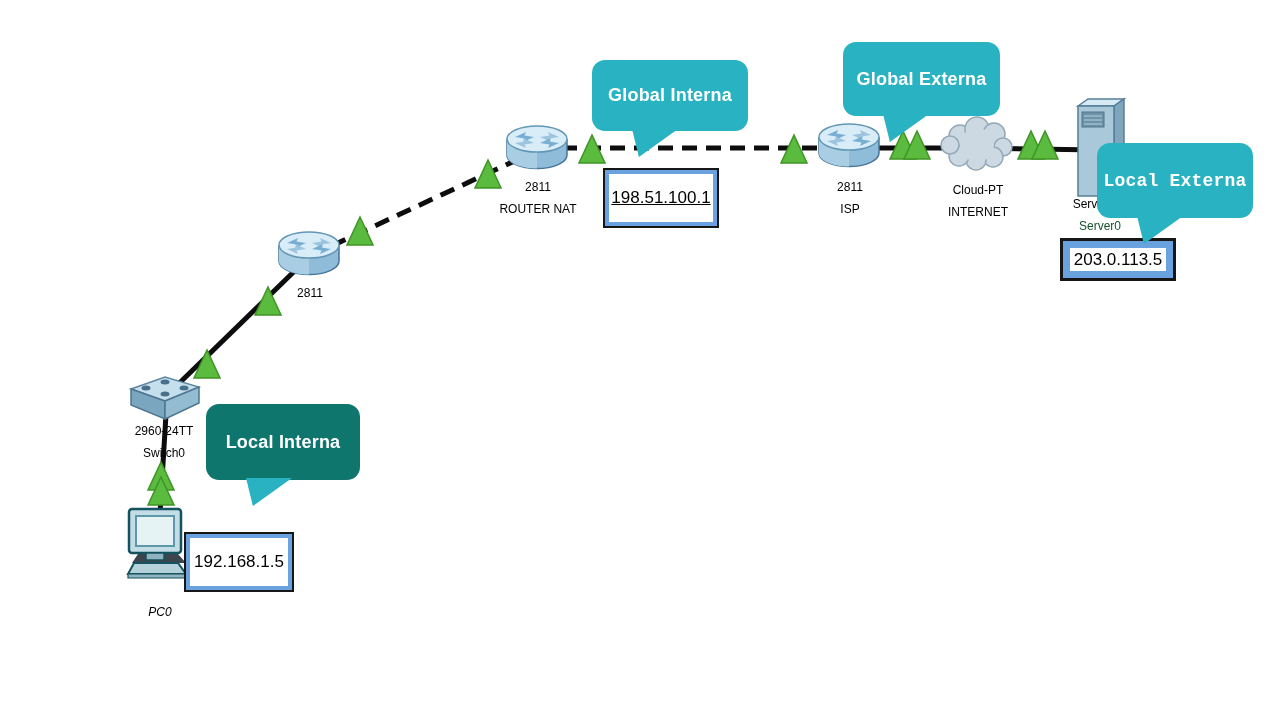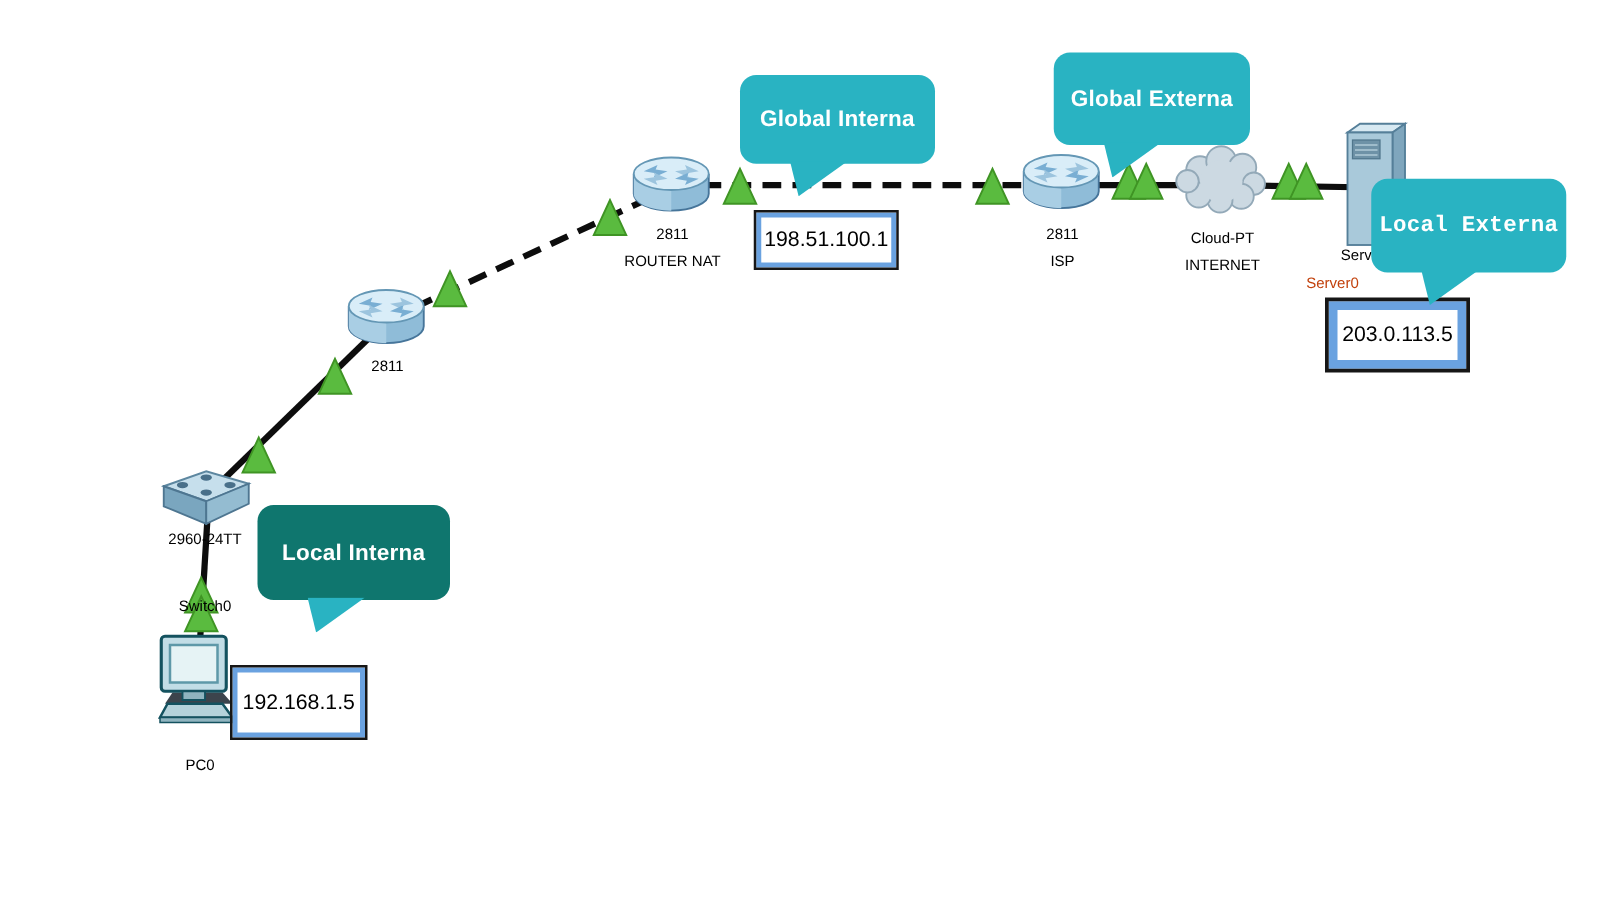--- a/index.html
+++ b/index.html
@@ -55,34 +55,34 @@
       <polygon points="1045,131 1032,159 1058,159" fill="#5abb3f" stroke="#3f9424" stroke-width="1.5"></polygon>
     </svg>
     <div class="device" style="left: 122px; top: 506px;"><svg width="74" height="80" viewBox="0 0 74 80">
   <path d="M16 48 h40 l8 9 H10 Z" fill="#3c444c"></path>
   <rect x="7" y="3" width="52" height="44" rx="3" fill="#c2dde6" stroke="#14525f" stroke-width="2.5"></rect>
   <rect x="14" y="10" width="38" height="30" fill="#e6f3f5" stroke="#5e98a8" stroke-width="2"></rect>
   <path d="M24 47 h18 v7 h-18 z" fill="#8fb4bf" stroke="#14525f" stroke-width="1.5"></path>
   <path d="M12 57 h44 l8 11 H6 Z" fill="#b5d2da" stroke="#14525f" stroke-width="2"></path>
   <path d="M6 68 h58 v4 H6 Z" fill="#8fb4bf" stroke="#14525f" stroke-width="1.2"></path>
 </svg></div>
-    <div class="dev-label" style="left: 50px; top: 605px; color: rgb(0, 0, 0);">PC0</div>
+    <div class="dev-label" style="left: 50px; top: 605px; color: rgb(0, 0, 0); font-style: italic;">PC0</div>
     <div class="device" style="left: 126px; top: 372px;"><svg width="78" height="52" viewBox="0 0 78 52">
   <path d="M5 17 L39 5 L73 15 L39 29 Z" fill="#c6dfec" stroke="#5d87a0" stroke-width="1.5"></path>
   <path d="M5 17 L39 29 L39 47 L5 33 Z" fill="#7aa6bf" stroke="#4e7691" stroke-width="1.5"></path>
   <path d="M39 29 L73 15 L73 31 L39 47 Z" fill="#94bcd1" stroke="#4e7691" stroke-width="1.5"></path>
   <g fill="#49708a">
     <ellipse cx="20" cy="16" rx="4.5" ry="2.5"></ellipse>
           <ellipse cx="39" cy="10" rx="4.5" ry="2.5"></ellipse>
     <ellipse cx="58" cy="16" rx="4.5" ry="2.5"></ellipse>
           <ellipse cx="39" cy="22" rx="4.5" ry="2.5"></ellipse>
   </g>
 </svg></div>
     <div class="dev-label" style="left: 54px; top: 424px; color: rgb(0, 0, 0);">2960-24TT</div>
-    <div class="dev-label" style="left: 54px; top: 446px; color: rgb(0, 0, 0); margin-top: 32px;">Switch0</div>
+    <div class="dev-label" style="left: 54px; top: 446px; color: rgb(0, 0, 0);">Switch0</div>
     <div class="device" style="left: 277px; top: 226px;"><svg width="64" height="56" viewBox="0 0 64 56">
   <path d="M2 20 v15 c0 7.5 13.4 13.5 30 13.5 s30 -6 30 -13.5 V20 Z" fill="#8fbcd8" stroke="#46759a" stroke-width="1.5"></path>
   <path d="M2 20 v15 c0 7.5 13.4 13.5 30 13.5 V20 Z" fill="#a9cee4"></path>
   <ellipse cx="32" cy="19" rx="30" ry="13" fill="#d9edf8" stroke="#6497b5" stroke-width="1.5"></ellipse>
   <path d="M10 17 l11 -5 -1.5 3.5 9.5 1.5 -11 5 1.5 -3.5 z" fill="#79aed3"></path>
   <path d="M54 17 l-11 -5 1.5 3.5 -9.5 1.5 11 5 -1.5 -3.5 z" fill="#9cc4de"></path>
   <path d="M10 23 l11 5 -1.5 -3.5 9.5 -1.5 -11 -5 1.5 3.5 z" fill="#9cc4de"></path>
   <path d="M54 23 l-11 5 1.5 -3.5 -9.5 -1.5 11 -5 -1.5 3.5 z" fill="#79aed3"></path>
 </svg></div>
     <div class="dev-label" style="left: 200px; top: 286px; color: rgb(0, 0, 0);">2811</div>
@@ -126,24 +126,24 @@
     <div class="device" style="left: 1074px; top: 96px;"><svg width="54" height="104" viewBox="0 0 54 104">
   <path d="M4 10 L14 3 L50 3 L40 10 Z" fill="#d7e9f2" stroke="#557f99" stroke-width="1.5"></path>
   <path d="M40 10 L50 3 L50 93 L40 100 Z" fill="#7fa6bd" stroke="#557f99" stroke-width="1.5"></path>
   <rect x="4" y="10" width="36" height="90" fill="#a9c9da" stroke="#557f99" stroke-width="1.5"></rect>
   <rect x="8" y="16" width="22" height="15" fill="#6e92a7" stroke="#50768c"></rect>
   <line x1="10" y1="20" x2="28" y2="20" stroke="#9fbccb" stroke-width="1.5"></line>
   <line x1="10" y1="24" x2="28" y2="24" stroke="#9fbccb" stroke-width="1.5"></line>
   <line x1="10" y1="28" x2="28" y2="28" stroke="#9fbccb" stroke-width="1.5"></line>
 </svg></div>
     <div class="dev-label" style="left: 990px; top: 197px; color: rgb(0, 0, 0);">Server-PT</div>
-    <div class="dev-label" style="left: 956px; top: 219px; color: #c2410c;">Server0</div>
+    <div class="dev-label" style="left: 990px; top: 219px; color: #14532d;">Server0</div>
     <div class="ip-box" style="left: 186px; top: 534px; width: 106px; height: 56px; border-color: rgb(106, 162, 224); outline-color: rgb(22, 22, 22);">192.168.1.5</div>
-    <div class="ip-box" style="left: 605px; top: 170px; width: 112px; height: 44px; border-color: rgb(106, 162, 224); outline-color: rgb(22, 22, 22);">198.51.100.1</div>
-    <div class="ip-box thick" style="left: 1063px; top: 241px; width: 110px; height: 54px; border-color: rgb(106, 162, 224); outline-color: rgb(22, 22, 22);">203.0.113.5</div>
+    <div class="ip-box" style="left: 605px; top: 170px; width: 112px; height: 56px; border-color: rgb(106, 162, 224); outline-color: rgb(22, 22, 22); text-decoration: underline;">198.51.100.1</div>
+    <div class="ip-box thick" style="left: 1063px; top: 241px; width: 110px; height: 37px; border-color: rgb(106, 162, 224); outline-color: rgb(22, 22, 22);">203.0.113.5</div>
     <div class="callout" style="left: 206px; top: 404px; width: 154px; height: 76px; background: #0f766e; color: rgb(255, 255, 255);">
       <span>Local Interna</span>
       <div class="tail" style="background: rgb(41, 179, 194);"></div>
     </div>
     <div class="callout" style="left: 592px; top: 60px; width: 156px; height: 71px; background: rgb(41, 179, 194); color: rgb(255, 255, 255);">
       <span>Global Interna</span>
       <div class="tail" style="background: rgb(41, 179, 194);"></div>
     </div>
     <div class="callout" style="left: 843px; top: 42px; width: 157px; height: 74px; background: rgb(41, 179, 194); color: rgb(255, 255, 255);">
       <span>Global Externa</span>

